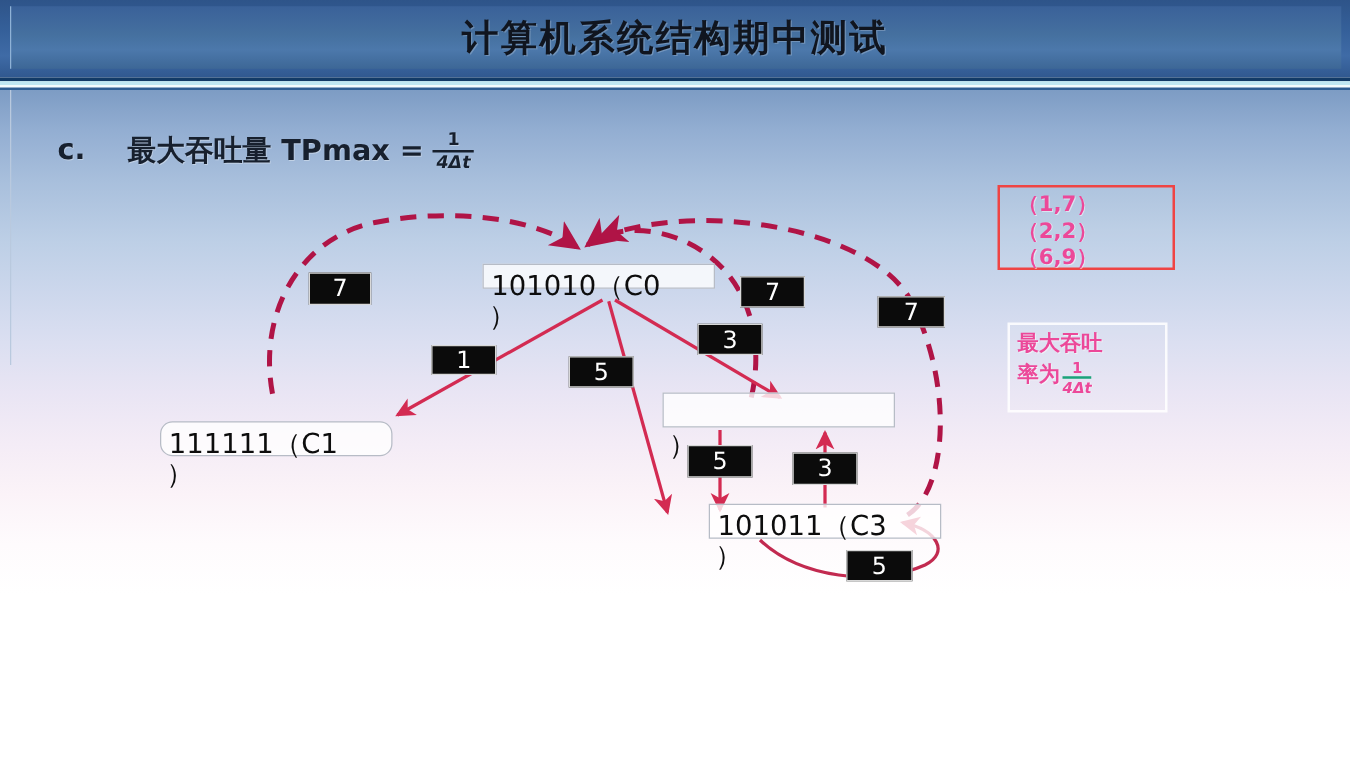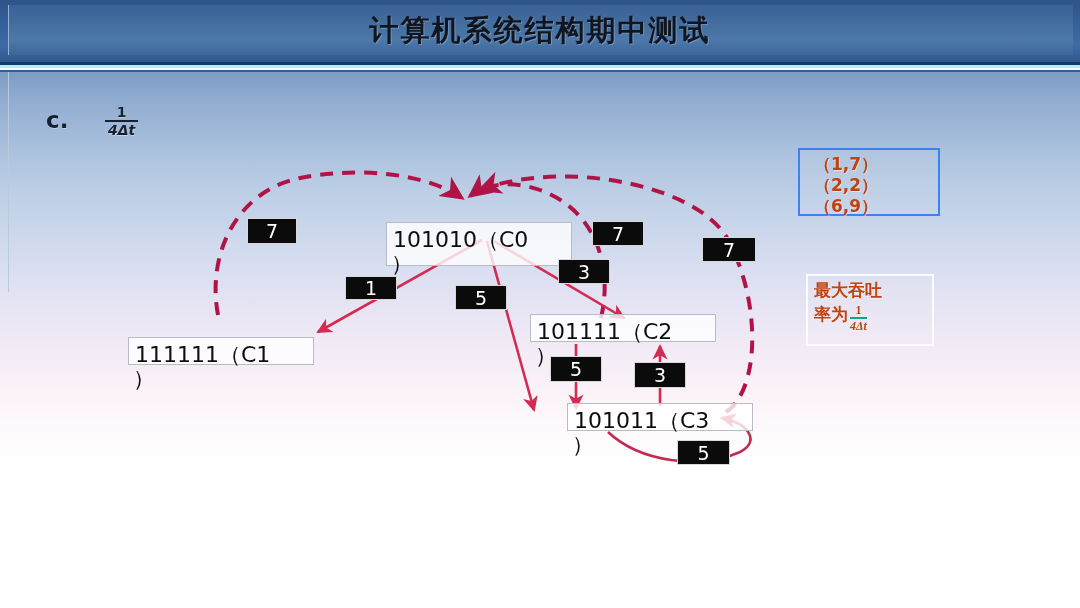--- a/index.html
+++ b/index.html
@@ -57,31 +57,31 @@
   .frac{display:inline-flex;flex-direction:column;align-items:center;
         vertical-align:middle;line-height:1;margin:0 3px;position:relative;top:1px;}
   .frac .num{font-size:14px;padding:0 4px;}
   .frac .bar{width:100%;height:2px;background:#17202e;margin:1px 0;}
   .frac .den{font-size:14px;padding:0 3px;}
   .it{font-style:italic;}
 
   
   .greenbox{
     position:absolute;
-    border:2px solid #3b82f6;
-    color:#c2410c;
+    border:2px solid #ef4444;
+    color:#ec4899;
     font-weight:bold;
     font-family:"DejaVu Sans","Liberation Sans",sans-serif;
     text-shadow:0.7px 0.7px 0 rgba(255,255,255,.5);
     background:rgba(255,255,255,0.06);
   }
   #green-coords{left:798px;top:148px;width:142px;height:68px;padding:4px 0 0 14px;
                 font-size:17px;line-height:21px;box-sizing:border-box;}
-  #green-note{left:806px;top:274px;width:128px;height:72px;padding:4px 0 0 6px;
-              font-size:17px;line-height:22px;box-sizing:border-box;border-color:rgba(255,255,255,.85);font-family:Liberation Serif, serif;}
+  #green-note{left:806px;top:258px;width:128px;height:72px;padding:4px 0 0 6px;
+              font-size:17px;line-height:22px;box-sizing:border-box;border-color:rgba(255,255,255,.85);}
   #green-note .gfrac{display:inline-flex;flex-direction:column;align-items:center;
                      vertical-align:middle;line-height:1;margin-left:2px;position:relative;top:2px;}
   #green-note .gfrac .num{font-size:12px;}
   #green-note .gfrac .bar{width:100%;height:2px;background:#1aa37a;margin:1px 0;}
   #green-note .gfrac .den{font-size:12px;}
 
   
   .statebox{
     position:absolute;
     border:1px solid #b7bcc6;
@@ -119,20 +119,21 @@
   <div class="hdr-rule1"></div>
   <div class="hdr-rule2"></div>
   <div class="hdr-rule3"></div>
   <div class="hdr-rule4"></div>
 
   <div class="body-bg"></div>
   <div class="body-left-edge"></div>
 
   <div class="bullet">
     <span class="cmark">c.</span>
+    <span>最大吞吐量 TPmax =</span>
     <span class="frac">
       <span class="num">1</span>
       <span class="bar"></span>
       <span class="den it">4Δt</span>
     </span>
   </div>
 
   <div class="greenbox" id="green-coords">
     <div>（1,7）</div>
     <div>（2,2）</div>
@@ -172,32 +173,31 @@
 
     <path d="M 492,240 L 624,318" fill="none" stroke="#d32b52" stroke-width="2.6" marker-end="url(#ahSolid)"></path>
 
     <path d="M 576,344 L 576,408" fill="none" stroke="#d32b52" stroke-width="2.6" marker-end="url(#ahSolid)"></path>
 
     <path d="M 660,406 L 660,346" fill="none" stroke="#d32b52" stroke-width="2.6" marker-end="url(#ahSolid)"></path>
 
     <path d="M 608,432 C 640,462 700,470 740,452 C 760,442 750,424 722,418" fill="none" stroke="#c22a50" stroke-width="2.6" marker-end="url(#ahSolid)"></path>
   </svg>
 
-  <div class="statebox" style="left:386px;top:222px;width:186px;height:44px;">
+  <div class="statebox" style="left:386px;top:211px;width:186px;height:20px;">
     <span>101010（C0</span>
     <span class="tail">）</span>
   </div>
 
-  <div class="statebox" style="left:128px;top:337px;width:186px;height:28px;">
+  <div class="statebox" style="left:128px;top:337px;width:186px;height:28px;border-radius:10px;">
     <span>111111（C1</span>
     <span class="tail">）</span>
   </div>
 
   <div class="statebox" style="left:530px;top:314px;width:186px;height:28px;">
-    <span>101111（C2</span>
     <span class="tail">）</span>
   </div>
 
   <div class="statebox" style="left:567px;top:403px;width:186px;height:28px;">
     <span>101011（C3</span>
     <span class="tail">）</span>
   </div>
 
   <div class="numlbl" style="left:247px;top:218px;width:50px;height:26px;">7</div>
 

